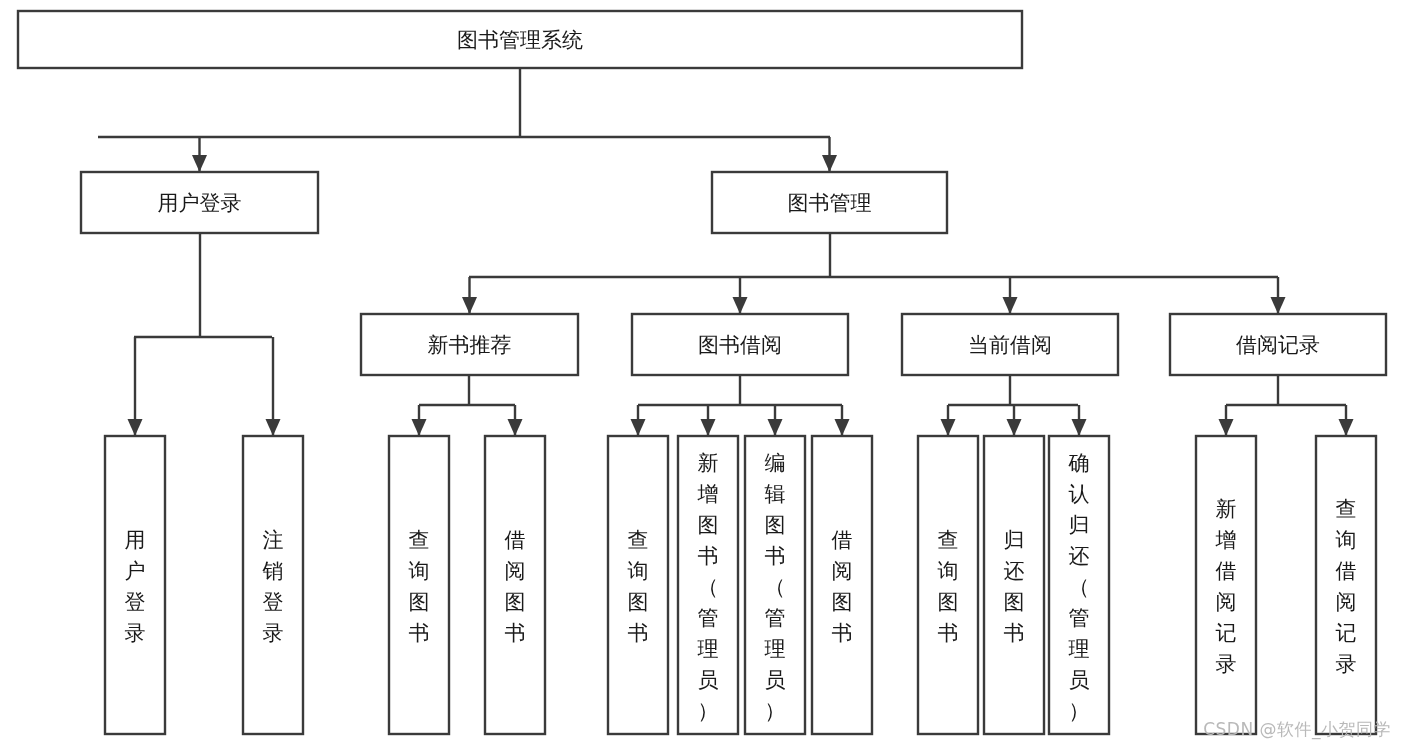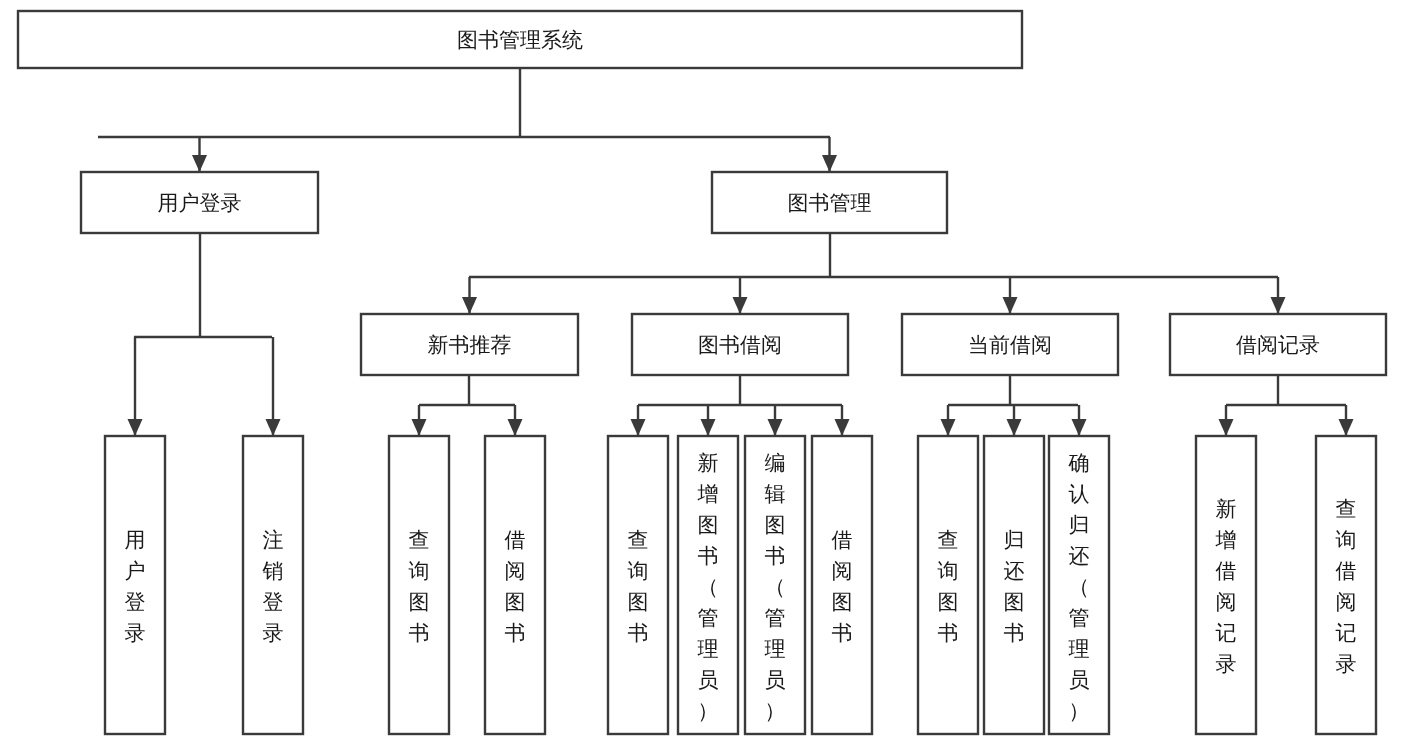--- a/index.html
+++ b/index.html
@@ -255,13 +255,14 @@
         <g>
           <rect class="node-box" x="1196" y="436" width="60" height="298"></rect>
           <text class="node-label-vertical" x="1226" y="516.18"><tspan x="1226" dy="0">新</tspan><tspan x="1226" dy="31">增</tspan><tspan x="1226" dy="31">借</tspan><tspan x="1226" dy="31">阅</tspan><tspan x="1226" dy="31">记</tspan><tspan x="1226" dy="31">录</tspan></text>
         </g>
         <g>
           <rect class="node-box" x="1316" y="436" width="60" height="298"></rect>
           <text class="node-label-vertical" x="1346" y="516.18"><tspan x="1346" dy="0">查</tspan><tspan x="1346" dy="31">询</tspan><tspan x="1346" dy="31">借</tspan><tspan x="1346" dy="31">阅</tspan><tspan x="1346" dy="31">记</tspan><tspan x="1346" dy="31">录</tspan></text>
         </g>
       </g>
   </svg>
+  <div class="watermark">CSDN @软件_小贺同学</div>
 </div>
 
 </body></html>

